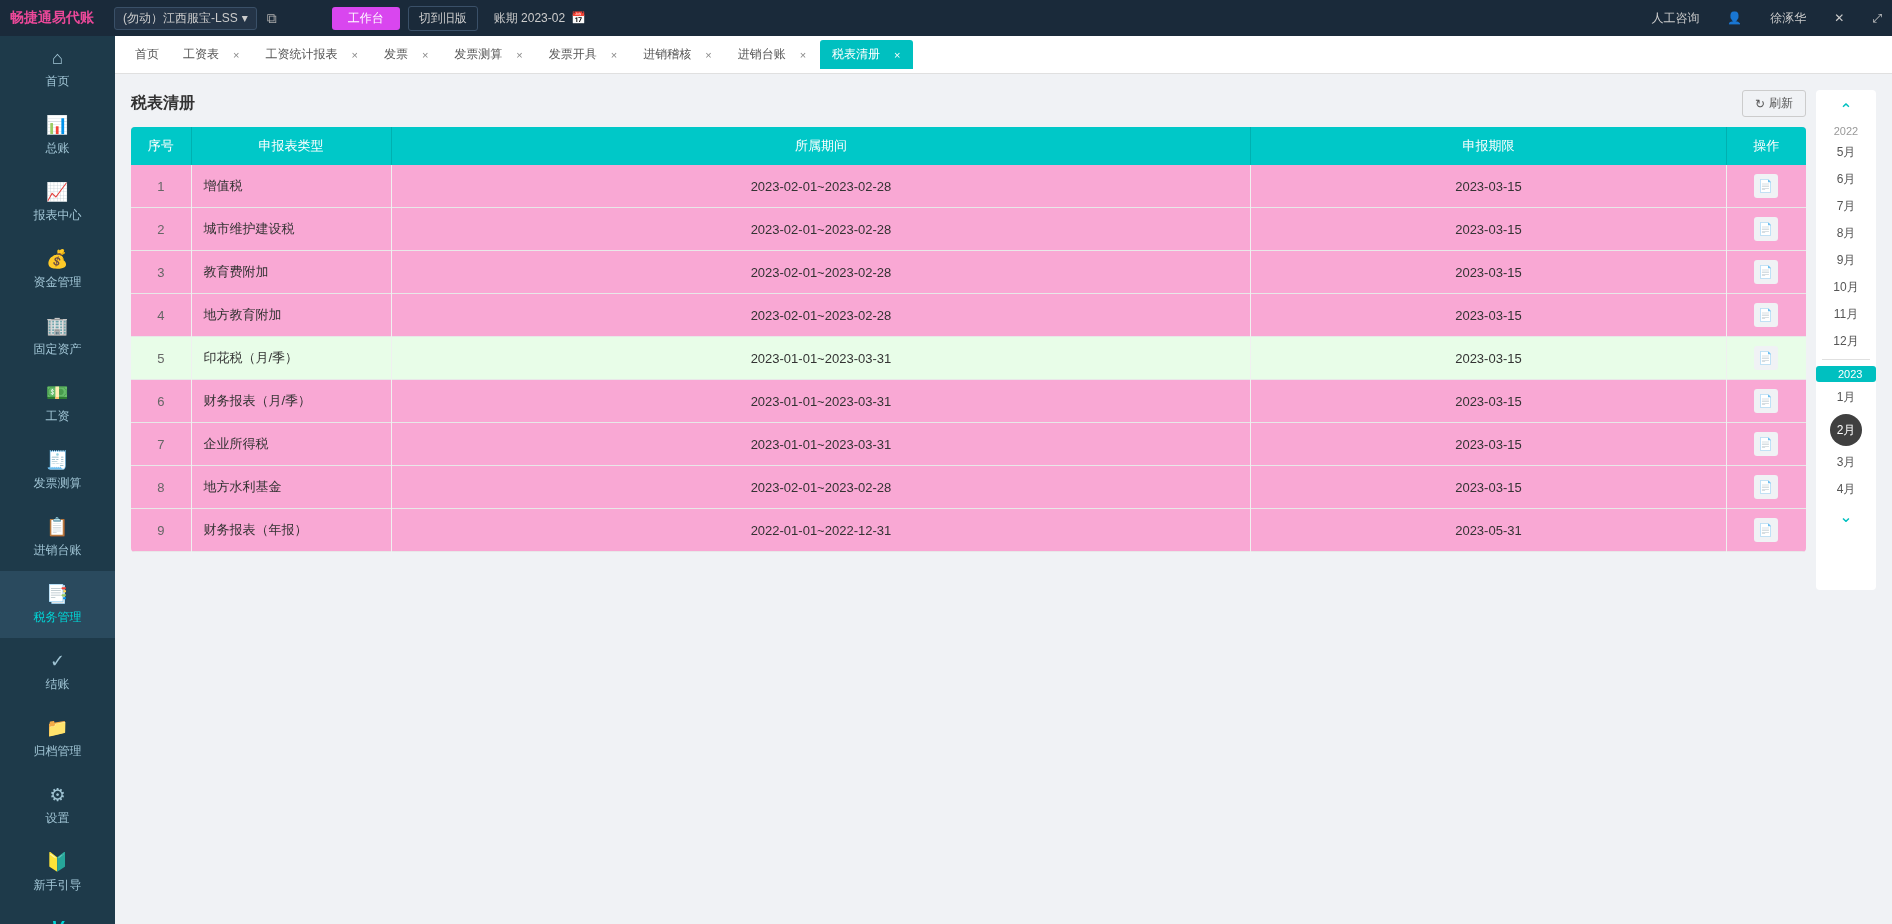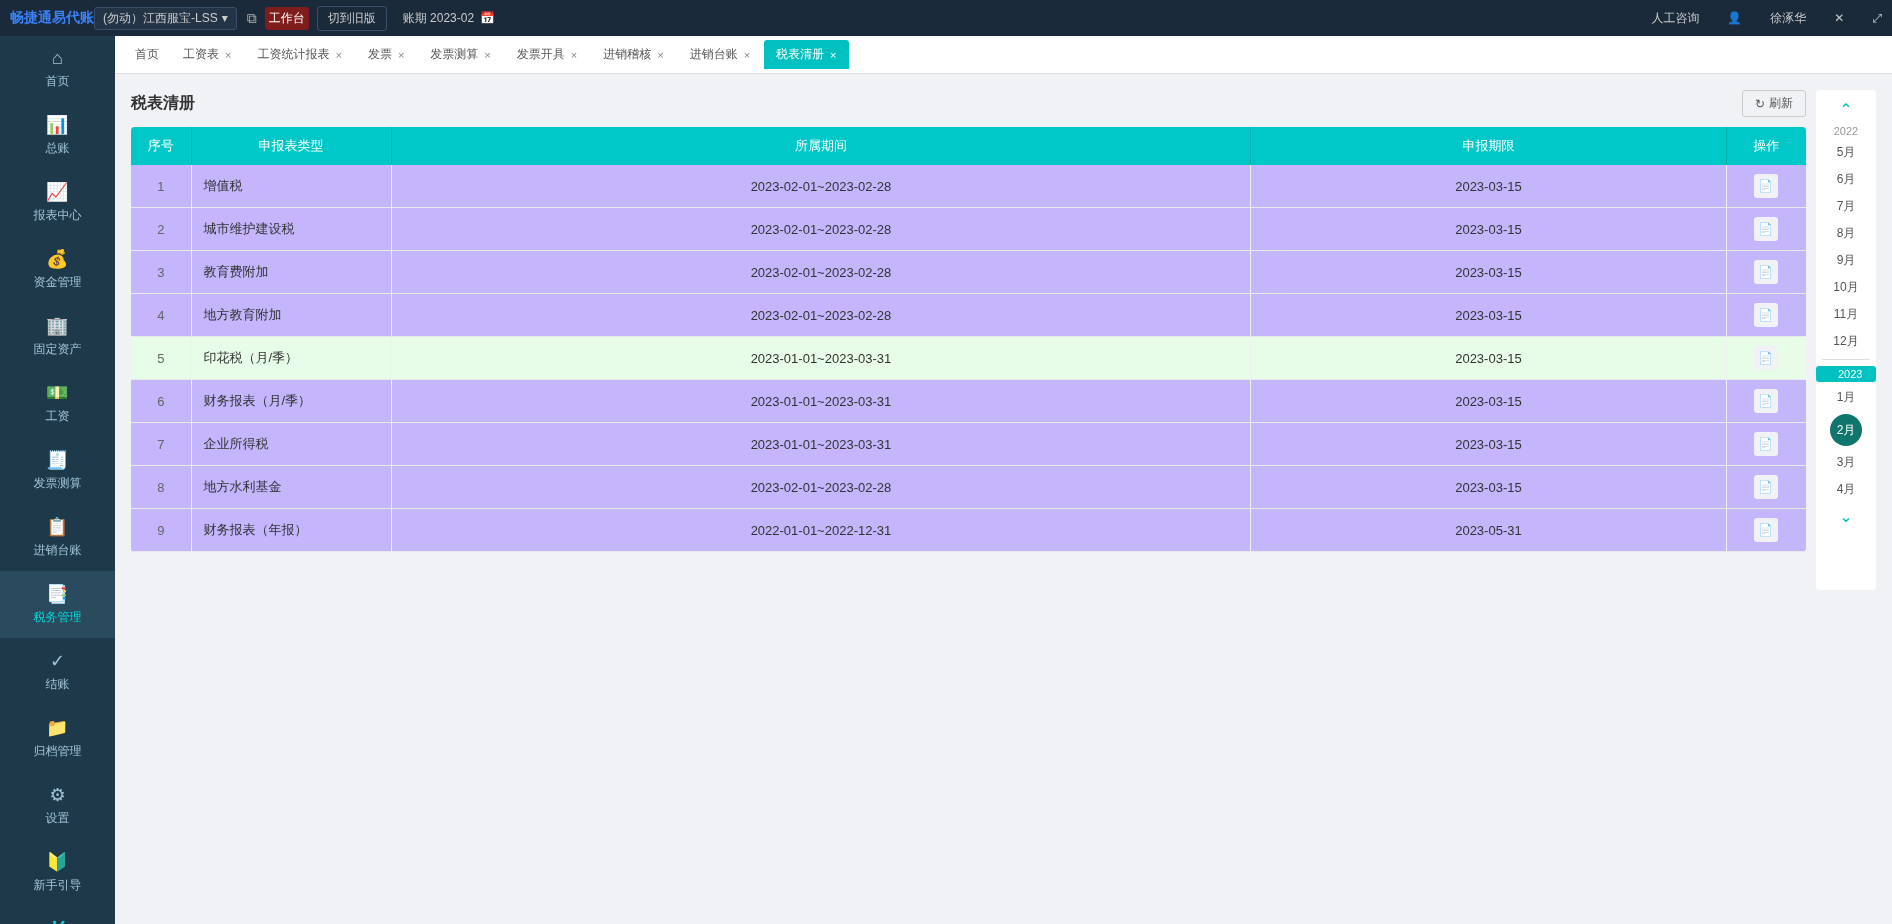--- a/index.html
+++ b/index.html
@@ -10,23 +10,24 @@
       height: 36px;
       background: #1a2a3a;
       display: flex;
       align-items: center;
       padding: 0 10px;
       color: #ccc;
       font-size: 12px;
       flex-shrink: 0;
     }
     .top-bar .logo {
-      color: #3b82f6;
+      color: #ec4899;
       font-size: 14px;
       font-weight: bold;
+      margin-right: 20px;
     }
     .top-bar .company-select {
       background: #243447;
       border: 1px solid #3a5068;
       color: #ccc;
       padding: 2px 8px;
       font-size: 12px;
       border-radius: 3px;
       cursor: pointer;
       display: flex;
@@ -34,27 +35,28 @@
       gap: 4px;
       text-align: center;
     }
     .top-bar .top-actions {
       display: flex;
       align-items: center;
       gap: 8px;
       margin-left: 10px;
     }
     .top-bar .btn-work {
-      background: #7f1d1d;
+      background: #d946ef;
       color: #fff;
       border: none;
-      padding: 3px 4px;
+      padding: 3px 16px;
       border-radius: 3px;
       cursor: pointer;
       font-size: 12px;
+      margin-left: 47px;
     }
     .top-bar .btn-oldview {
       background: transparent;
       border: 1px solid #3a5068;
       color: #ccc;
       padding: 3px 10px;
       border-radius: 3px;
       cursor: pointer;
       font-size: 12px;
     }
@@ -123,21 +125,21 @@
       gap: 2px;
     }
     .tab-item {
       padding: 6px 12px;
       font-size: 12px;
       cursor: pointer;
       color: #555;
       border-radius: 3px 3px 0 0;
       display: flex;
       align-items: center;
-      gap: 4px;
+      gap: 12px;
       white-space: nowrap;
     }
     .tab-item.active {
       background: #00c0c0;
       color: #fff;
     }
     .tab-close {
       font-size: 11px;
       color: #888;
       cursor: pointer;
@@ -188,21 +190,21 @@
       color: #555;
       display: flex;
       align-items: center;
       gap: 4px;
     }
 
     
     .data-table {
       width: 100%;
       border-collapse: collapse;
-      background: #c4b5fd;
+      background: #f9a8d4;
       border-radius: 4px;
       overflow: hidden;
     }
     .data-table thead tr {
       background: #00c8c8;
       color: #fff;
     }
     .data-table thead th {
       padding: 10px 12px;
       text-align: center;
@@ -524,20 +526,20 @@
         <div class="timeline-month">6月</div>
         <div class="timeline-month">7月</div>
         <div class="timeline-month">8月</div>
         <div class="timeline-month">9月</div>
         <div class="timeline-month">10月</div>
         <div class="timeline-month">11月</div>
         <div class="timeline-month">12月</div>
         <div class="timeline-divider"></div>
         <div class="timeline-month current-year-label" style="background:#00c0c0;color:#fff;font-size:11px;padding:2px 22px;border-radius:3px;margin:2px 0;">2023</div>
         <div class="timeline-month">1月</div>
-        <div class="timeline-month active" style="background:#0f766e;color:#fff;border-radius:50%;width:32px;height:32px;display:flex;align-items:center;justify-content:center;margin:3px auto;">2月</div>
+        <div class="timeline-month active" style="background:#404040;color:#fff;border-radius:50%;width:32px;height:32px;display:flex;align-items:center;justify-content:center;margin:3px auto;">2月</div>
         <div class="timeline-month">3月</div>
         <div class="timeline-month">4月</div>
         <div class="timeline-down-btn">⌄</div>
       </div>
     </div>
   </div>
 </div>
 
 </body></html>

